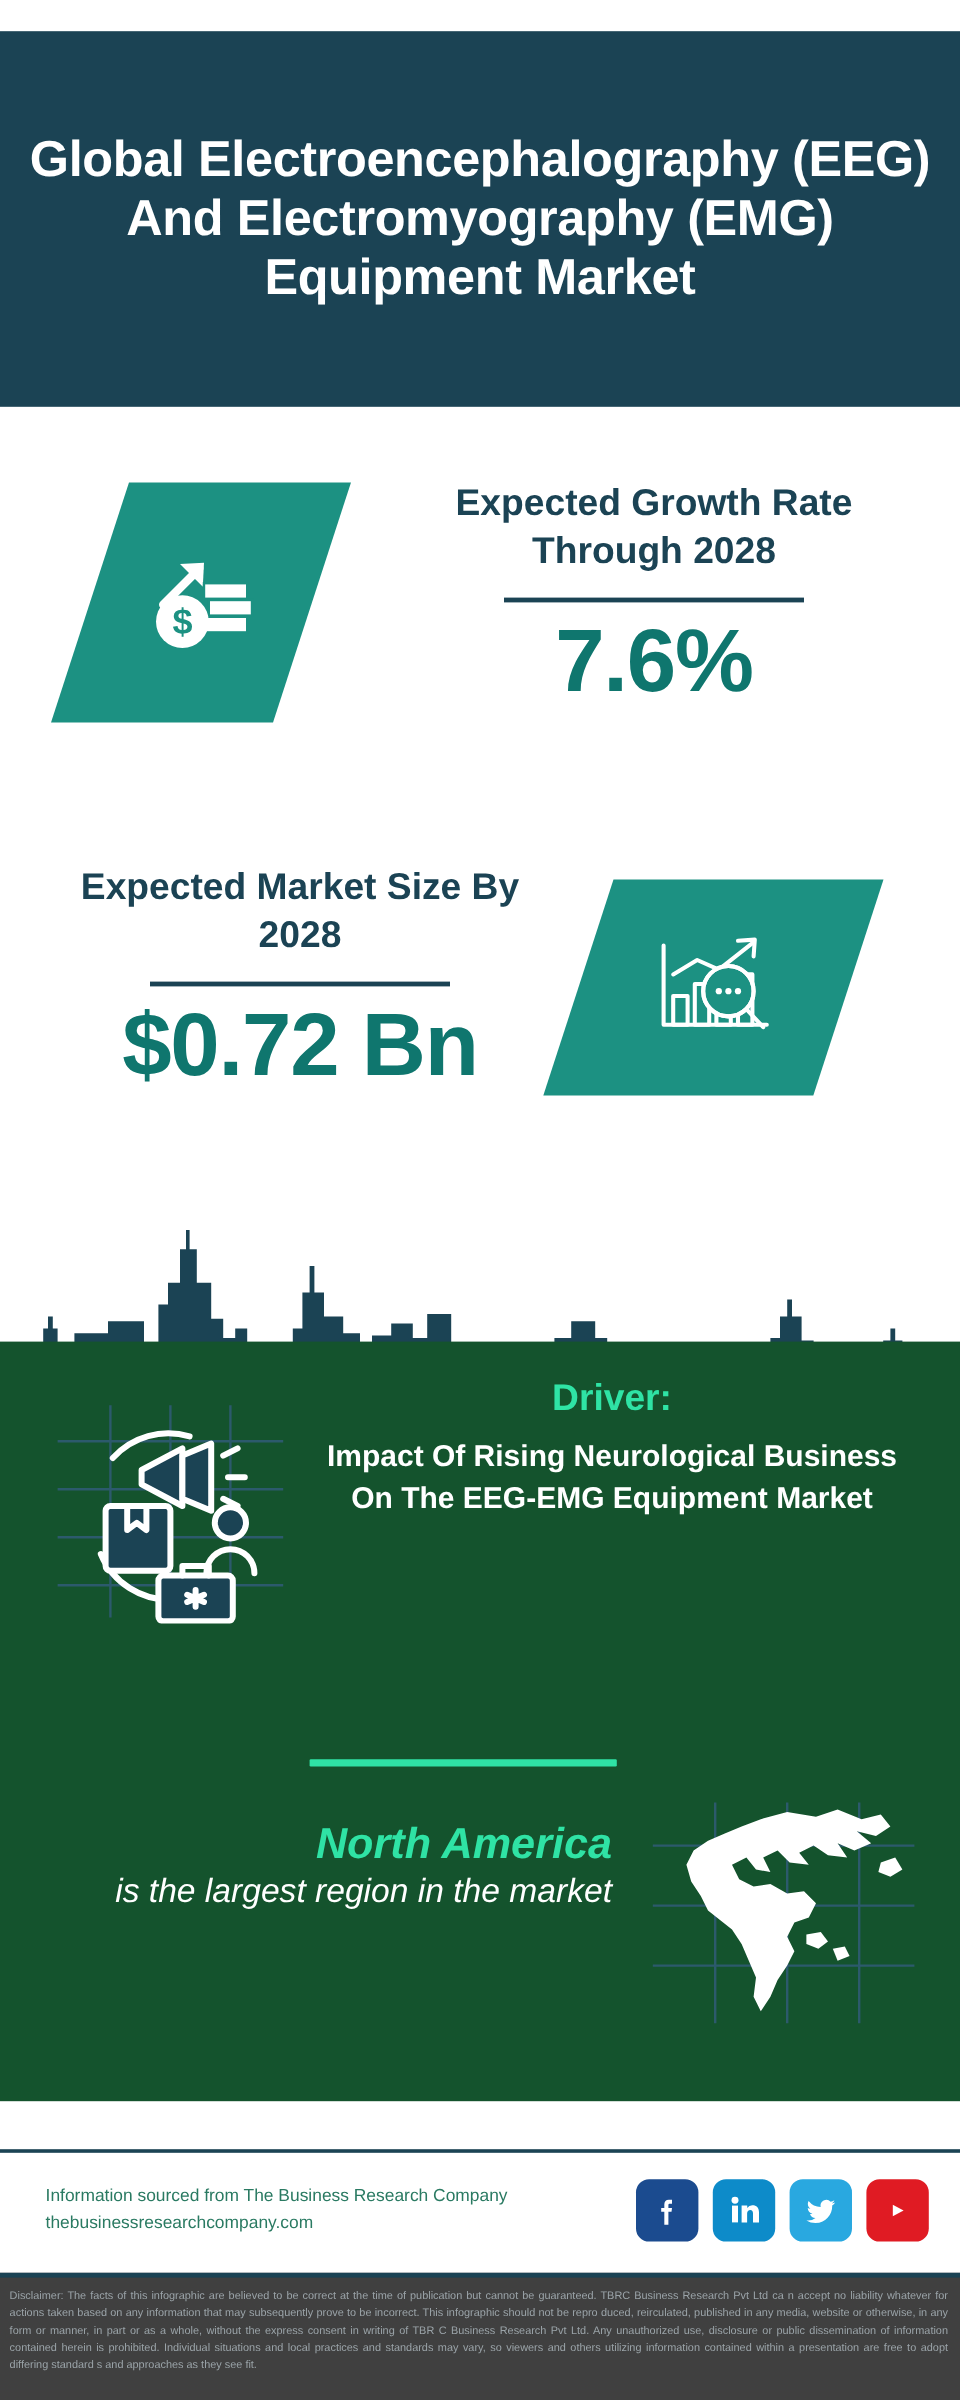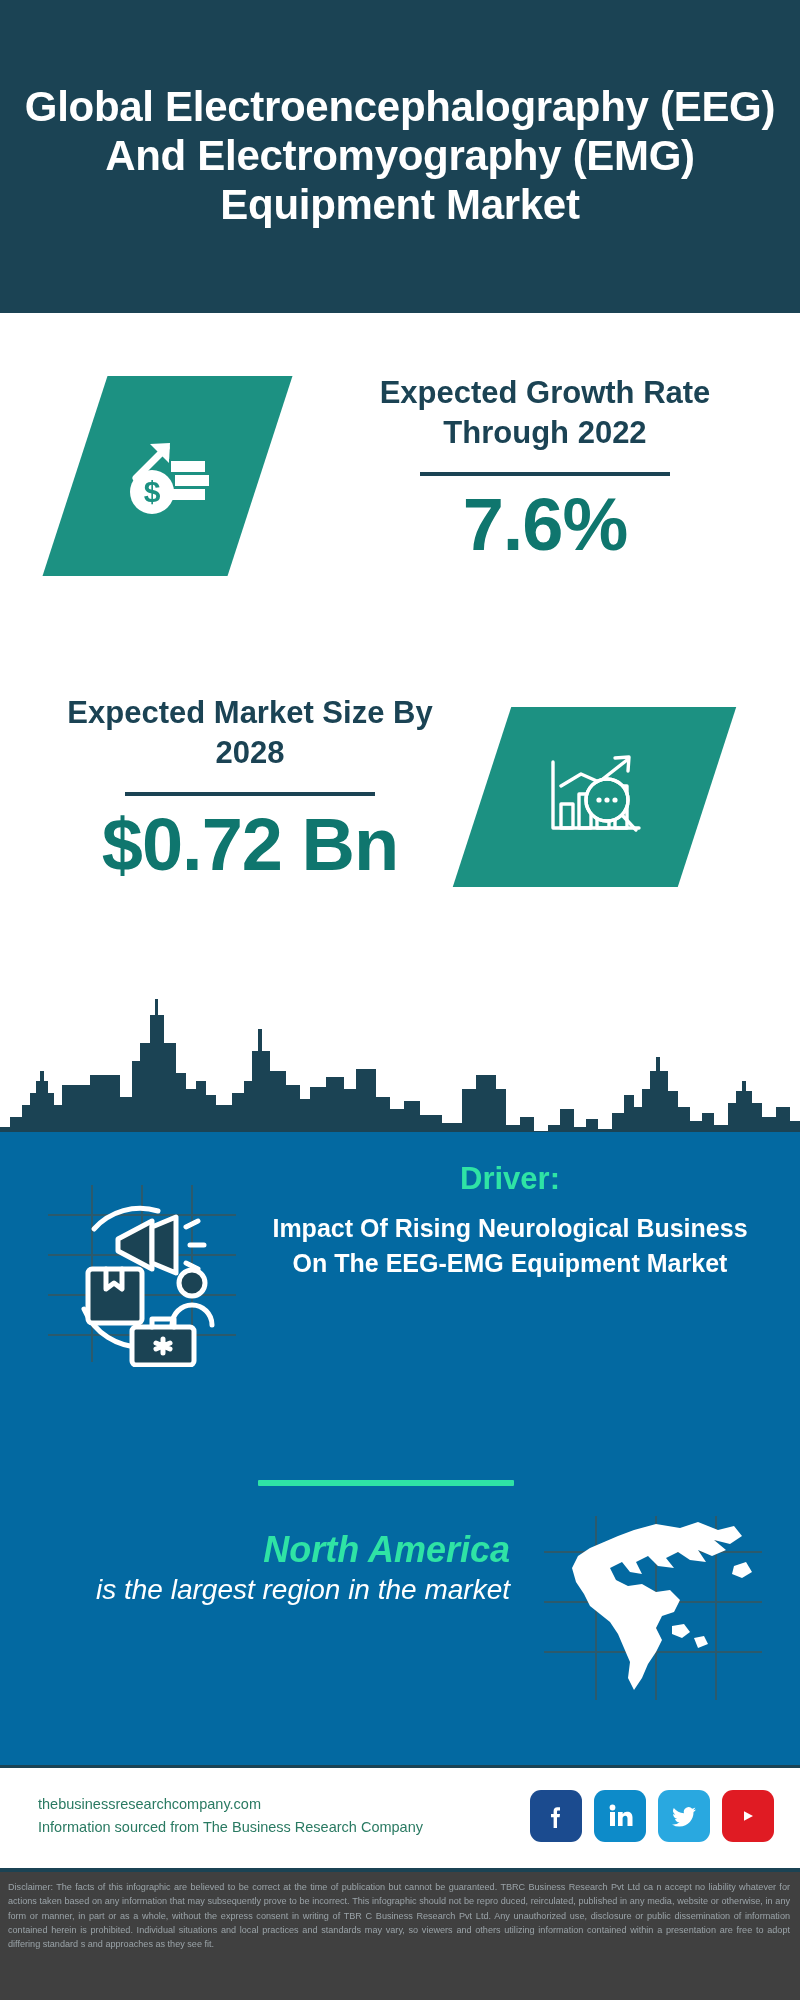--- a/index.html
+++ b/index.html
@@ -3,21 +3,21 @@
 <meta charset="utf-8">
 <style>
   * { margin:0; padding:0; box-sizing:border-box; }
   html,body { width:800px; height:2000px; }
   body {
     font-family:"Liberation Sans", sans-serif;
     background:#ffffff;
     position:relative;
     overflow:hidden;
   }
-  .page { width:800px; height:1612px; position:relative; background:#ffffff; }
+  .page { width:800px; height:1612px; position:relative; background:#ffffff;margin-top:26px; }
 
   
   .header {
     position:absolute; left:0; top:0; width:800px; height:313px;
     background:#1b4354;
     display:flex; align-items:center; justify-content:center;
     padding:0 14px;
   }
   .header-title {
     color:#ffffff; font-weight:bold; font-size:42px; line-height:1.16;
@@ -58,22 +58,22 @@
   }
   .badge-size { left:482px; top:32px; width:225px; height:180px; }
   .badge-size .ico { transform:skewX(18deg); width:100%; height:100%;
     display:flex; align-items:center; justify-content:center; }
 
   
   .skyline { position:absolute; left:0; top:985px; width:800px; height:150px; }
 
   
   .dark-panel {
-    position:absolute; left:0; top:1132px; width:800px; height:633px;
-    background:#0369a1;
+    position:absolute; left:0; top:1092px; width:800px; height:633px;
+    background:#14532d;
   }
 
   .driver-icon-wrap { position:absolute; left:40px; top:45px; width:200px; height:190px; }
   .driver-text { position:absolute; left:255px; top:28px; width:510px; text-align:center; }
   .driver-head {
     color:#2fe3a5; font-weight:bold; font-size:31px; line-height:1.25;
   }
   .driver-body {
     color:#ffffff; font-weight:bold; font-size:25px; line-height:1.42; margin-top:12px;
   }
@@ -143,21 +143,21 @@
           <rect x="62" y="72" width="36" height="13" fill="#ffffff"></rect>
           <rect x="62" y="72" width="36" height="13" fill="none" stroke="#1c9182" stroke-width="2"></rect>
 
           <circle cx="44" cy="76" r="22" fill="#ffffff"></circle>
           <text x="44" y="86" font-size="30" font-weight="bold" text-anchor="middle" fill="#1c9182" font-family="Liberation Sans, sans-serif">$</text>
         </svg>
       </div>
     </div>
 
     <div class="growth-right">
-      <div class="lbl-dark">Expected Growth Rate Through 2022</div>
+      <div class="lbl-dark">Expected Growth Rate Through 2028</div>
       <div class="rule-dark"></div>
       <div class="big-teal">7.6%</div>
     </div>
   </div>
 
   <div class="size-sec">
 
     <div class="size-left">
       <div class="lbl-dark">Expected Market Size By 2028</div>
       <div class="rule-dark"></div>
@@ -258,22 +258,22 @@
         <path fill="#ffffff" d="M96 20 L118 14 L142 18 L160 12 L180 20 L196 16 L204 26 L192 34 L176 30 L188 40 L174 46 L160 40 L168 52 L152 50 L140 42 L128 48 L136 58 L120 56 L110 46 L98 52 L104 64 L92 62 L84 52 L72 58 L78 70 L90 76 L104 74 L118 82 L132 80 L142 90 L136 102 L124 106 L118 118 L124 130 L118 142 L110 154 L104 168 L96 180 L90 168 L92 152 L86 138 L80 124 L72 112 L62 104 L52 96 L46 84 L38 72 L34 58 L40 46 L52 38 L66 32 L80 26 Z"></path>
         <path fill="#ffffff" d="M196 56 L208 52 L214 62 L204 68 L194 64 Z"></path>
         <path fill="#ffffff" d="M134 116 L146 114 L152 122 L144 128 L134 124 Z"></path>
         <path fill="#ffffff" d="M156 128 L166 126 L170 134 L160 138 Z"></path>
       </svg>
     </div>
   </div>
 
   <div class="footer">
     <div class="footer-text">
+      <div class="footer-line">Information sourced from The Business Research Company</div>
       <div class="footer-line">thebusinessresearchcompany.com</div>
-      <div class="footer-line">Information sourced from The Business Research Company</div>
     </div>
 
     <div class="socials">
       <div class="soc soc-fb">
         <svg width="30" height="30" viewBox="0 0 30 30" aria-hidden="true">
           <path fill="#ffffff" d="M19 9.5h-2.2c-.5 0-.8.3-.8.9V13h3l-.4 3.2h-2.6V27h-3.4V16.2H10V13h2.6v-3c0-2.3 1.4-3.8 3.7-3.8H19z"></path>
         </svg>
       </div>
       <div class="soc soc-li">
         <svg width="30" height="30" viewBox="0 0 30 30" aria-hidden="true">

